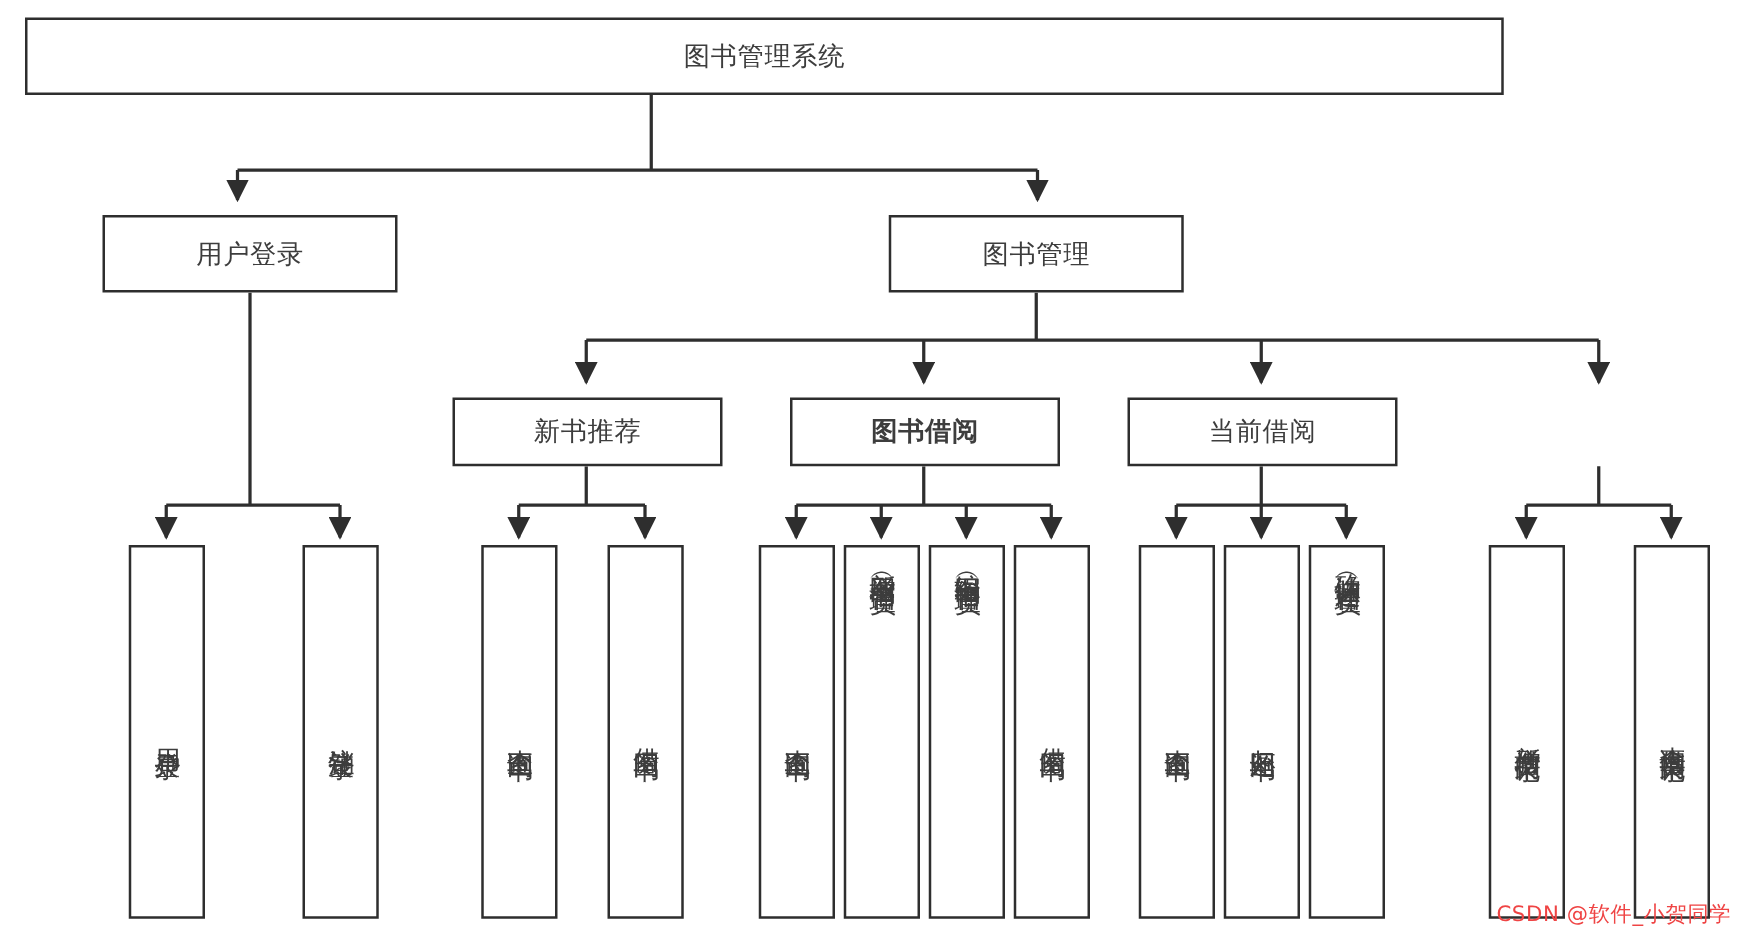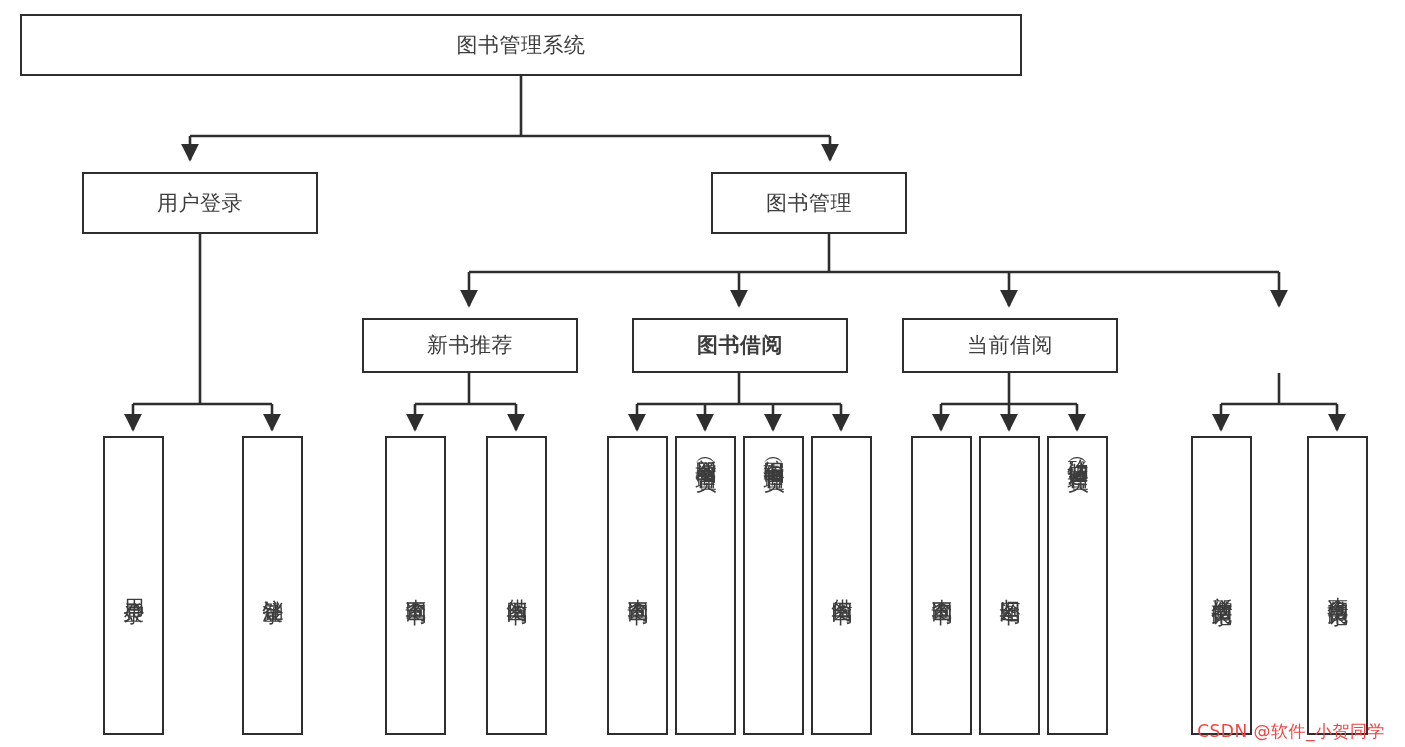--- a/index.html
+++ b/index.html
@@ -130,29 +130,29 @@
       <path d="M 1009 404 L 1009 430" marker-end="url(#arrow)"></path>
       <path d="M 1077 404 L 1077 430" marker-end="url(#arrow)"></path>
 
       <path d="M 1279 373 L 1279 404"></path>
       <path d="M 1221 404 L 1337 404"></path>
       <path d="M 1221 404 L 1221 430" marker-end="url(#arrow)"></path>
       <path d="M 1337 404 L 1337 430" marker-end="url(#arrow)"></path>
     </g>
   </svg>
 
-  <div class="node" style="left:20px; top:14px; width:1002px; height:62px;">
+  <div class="node" style="left:20px; top:14px; width:1183px; height:62px;">
     <span class="node-label">图书管理系统</span>
   </div>
 
   <div class="node" style="left:82px; top:172px; width:236px; height:62px;">
     <span class="node-label">用户登录</span>
   </div>
 
-  <div class="node" style="left:711px; top:172px; width:196px; height:62px;">
+  <div class="node" style="left:711px; top:172px; width:236px; height:62px;">
     <span class="node-label">图书管理</span>
   </div>
 
   <div class="node" style="left:362px; top:318px; width:216px; height:55px;">
     <span class="node-label">新书推荐</span>
   </div>
 
   <div class="node" style="left:632px; top:318px; width:216px; height:55px;font-weight:bold;">
     <span class="node-label">图书借阅</span>
   </div>

